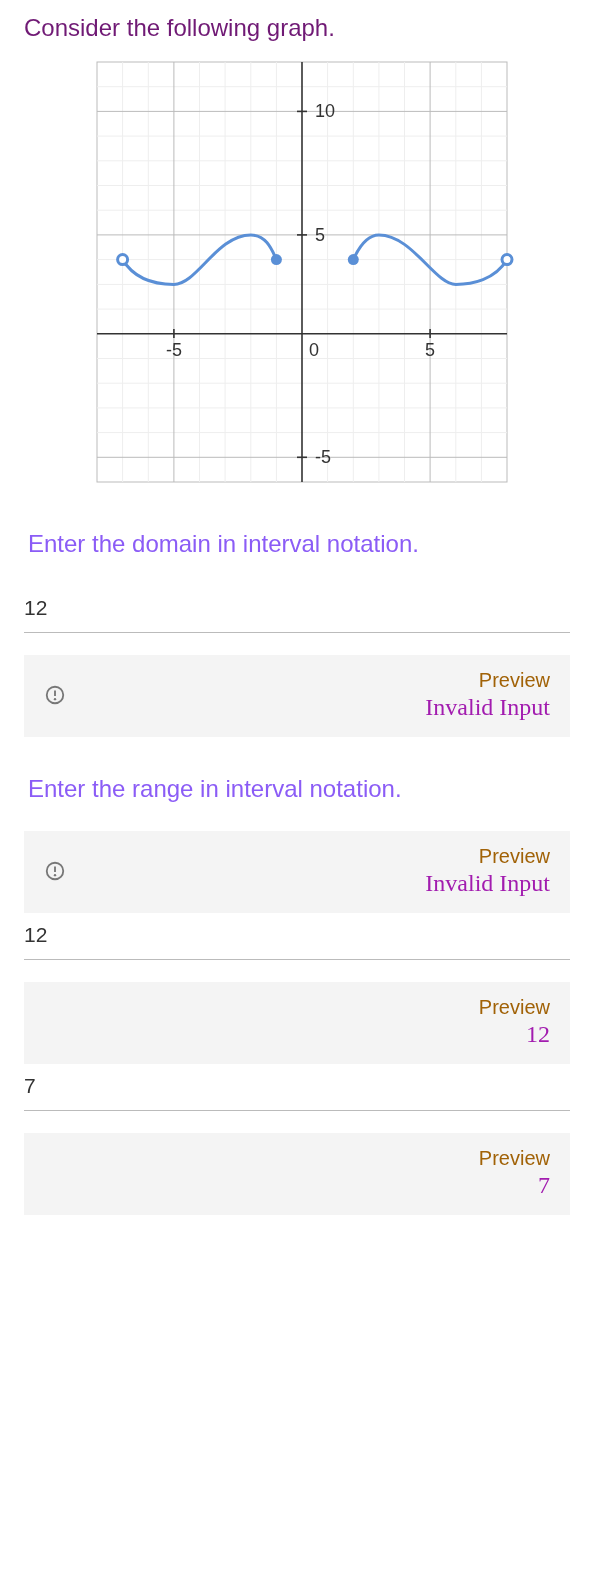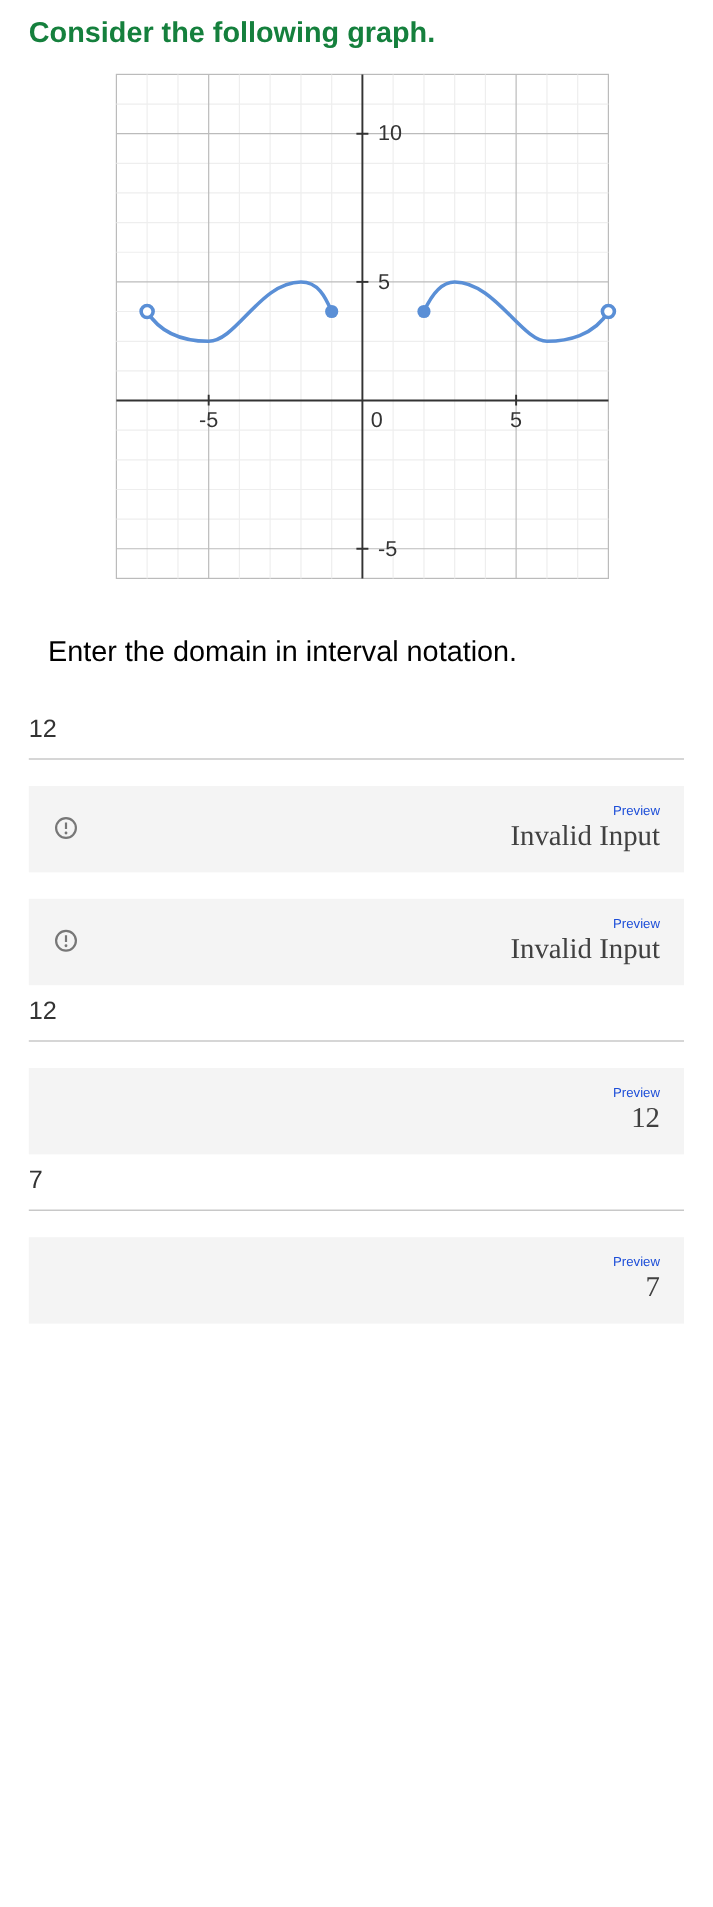--- a/index.html
+++ b/index.html
@@ -7,29 +7,29 @@
     margin: 0;
     padding: 0;
     font-family: Arial, Helvetica, sans-serif;
     background: #fff;
     color: #333;
     width: 594px;
   }
   .container { padding: 0 24px 30px 24px; }
   .prompt-heading {
     font-size: 24px;
-    font-weight: 700;
-    color: #15803d;
+    font-weight: 400;
+    color: #701a75;
     margin: 14px 0 10px 0;
   }
   .question-heading {
     font-size: 24px;
     font-weight: 400;
-    color: #000000;
-    margin: 38px 0 28px 16px;
+    color: #8b5cf6;
+    margin: 38px 0 28px 4px;
   }
   .graph-wrap {
     display: flex;
     justify-content: center;
     margin-bottom: 26px;
   }
   svg.graph { display: block; }
   .answer-input {
     width: 100%;
     border: none;
@@ -54,28 +54,28 @@
     flex: 0 0 34px;
     display: flex;
     align-items: center;
     justify-content: flex-start;
   }
   .preview-box .content-col {
     flex: 1;
     text-align: right;
   }
   .preview-label {
-    font-size: 11px;
-    color: #1d4ed8;
+    font-size: 20px;
+    color: #a16207;
     margin-bottom: 2px;
   }
   .preview-value {
     font-family: Georgia, "Times New Roman", serif;
     font-size: 24px;
-    color: #404040;
+    color: #a21caf;
     text-align: right;
   }
   .preview-value.num {
     font-family: Georgia, "Times New Roman", serif;
     font-size: 24px;
   }
   .warn-icon {
     width: 22px;
     height: 22px;
   }
@@ -188,20 +188,21 @@
         <circle cx="12" cy="16.5" r="1.3" fill="#777"></circle>
       </svg>
     </div>
     <div class="content-col">
       <div class="preview-label">Preview</div>
       <div class="preview-value">Invalid Input</div>
     </div>
   </div>
 
   
+  <div class="question-heading">Enter the range in interval notation.</div>
   <div class="preview-box">
     <div class="icon-col">
       <svg class="warn-icon" viewBox="0 0 24 24">
         <circle cx="12" cy="12" r="9" fill="none" stroke="#777" stroke-width="2"></circle>
         <line x1="12" y1="7" x2="12" y2="13" stroke="#777" stroke-width="2"></line>
         <circle cx="12" cy="16.5" r="1.3" fill="#777"></circle>
       </svg>
     </div>
     <div class="content-col">
       <div class="preview-label">Preview</div>

